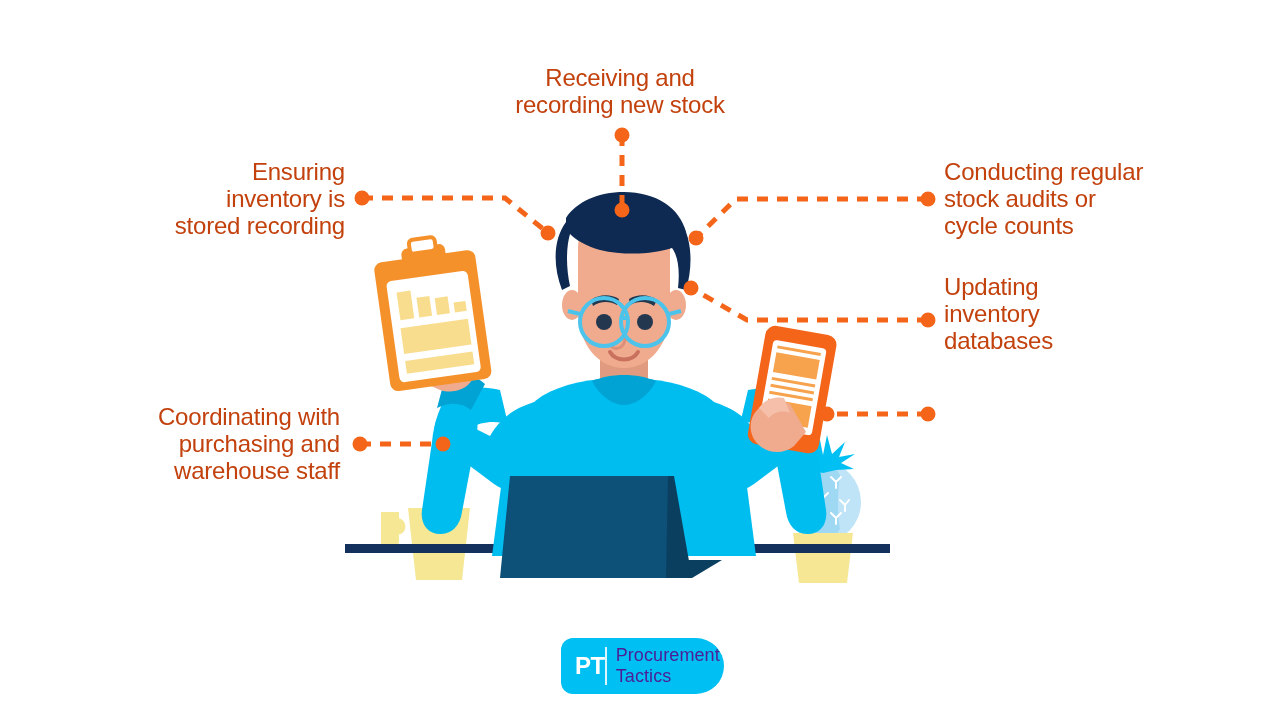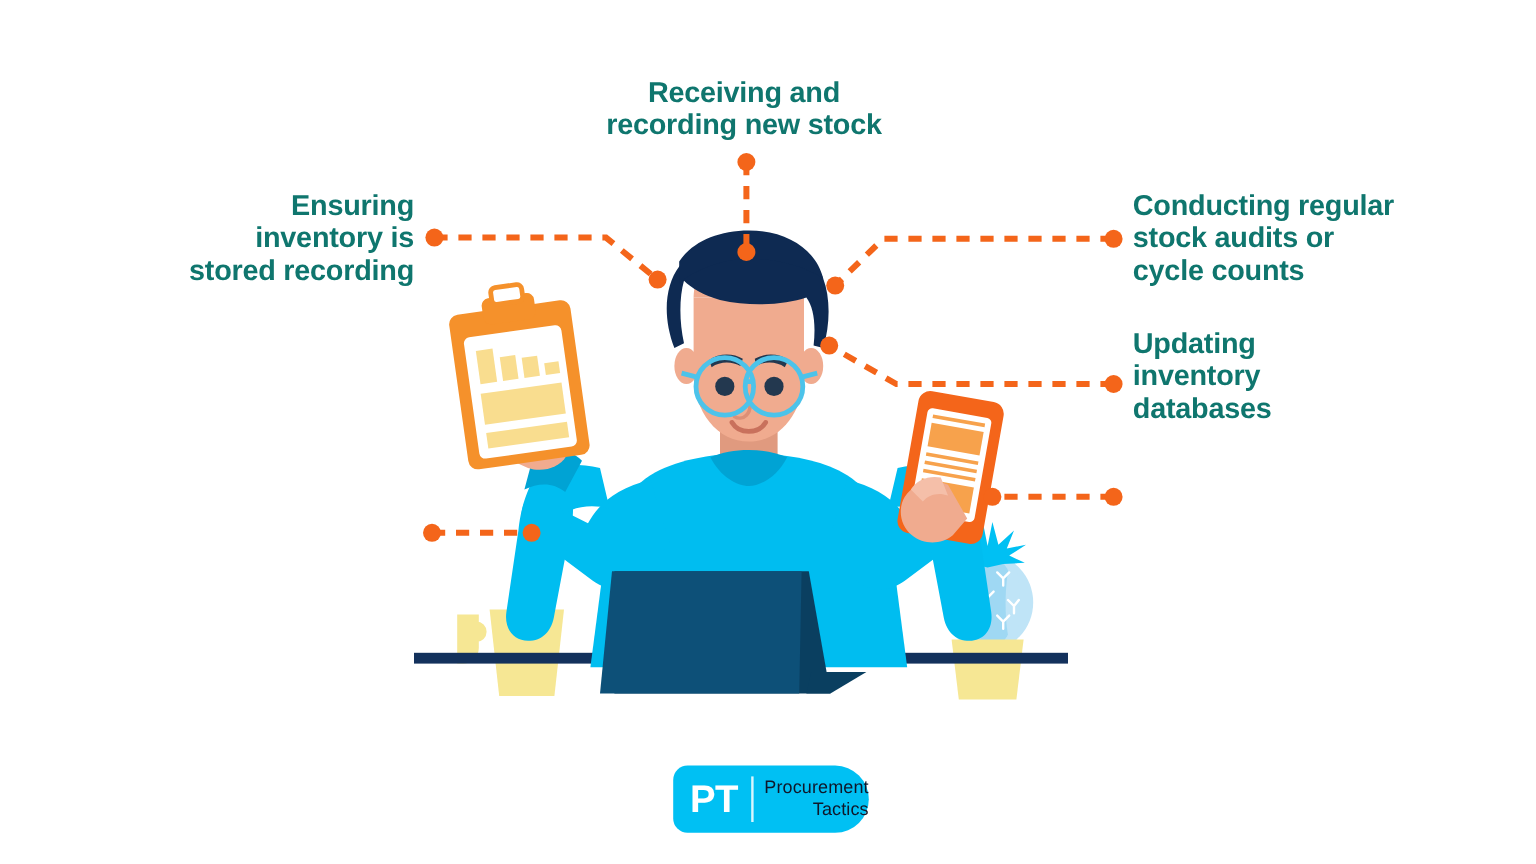--- a/index.html
+++ b/index.html
@@ -18,22 +18,22 @@
   #stage {
     position: relative;
     width: 1280px;
     height: 720px;
     background: #ffffff;
   }
 
   
   .label {
     position: absolute;
-    color: #0f766e;
-    font-weight: bold;
+    color: #c2410c;
+    font-weight: normal;
     font-size: 24px;
     line-height: 1.13;
     letter-spacing: -0.2px;
     white-space: pre-line;
   }
   .label.right { text-align: left; }
   .label.left  { text-align: right; }
   .label.center{ text-align: center; }
 
   #lbl-receiving   { left: 455px; top: 64px;  width: 330px; }
@@ -68,39 +68,37 @@
     background: #00c0f3;
     border-radius: 12px 28px 28px 12px;
     display: flex;
     align-items: center;
     box-sizing: border-box;
     padding-left: 14px;
   }
   #logo-pt {
     color: #ffffff;
     font-weight: bold;
-    font-size: 32px;
+    font-size: 24px;
     letter-spacing: -0.5px;
     line-height: 1;
-    padding-right: 11px;
   }
   #logo-divider {
     width: 2px;
     height: 38px;
     background: #ffffff;
     opacity: .85;
     margin-right: 9px;
   }
   #logo-words {
-    color: #0f172a;
-    font-size: 15px;
+    color: #4c1d95;
+    font-size: 18px;
     line-height: 1.18;
     white-space: pre-line;
     letter-spacing: .1px;
-    text-align: right;
   }
 </style>
 </head>
 <body>
 
 <div id="stage">
 
   <svg id="illustration" viewBox="0 0 1280 720">
 
     <g>
@@ -308,20 +306,23 @@
       </g>
   </svg>
 
   <div class="label center" id="lbl-receiving">Receiving and
 recording new stock</div>
 
   <div class="label left" id="lbl-ensuring">Ensuring
 inventory is
 stored recording</div>
 
+  <div class="label left" id="lbl-coordinating">Coordinating with
+purchasing and
+warehouse staff</div>
 
   <div class="label right" id="lbl-updating">Updating
 inventory
 databases</div>
 
   <div class="label right" id="lbl-conducting">Conducting regular
 stock audits or
 cycle counts</div>
 
 

